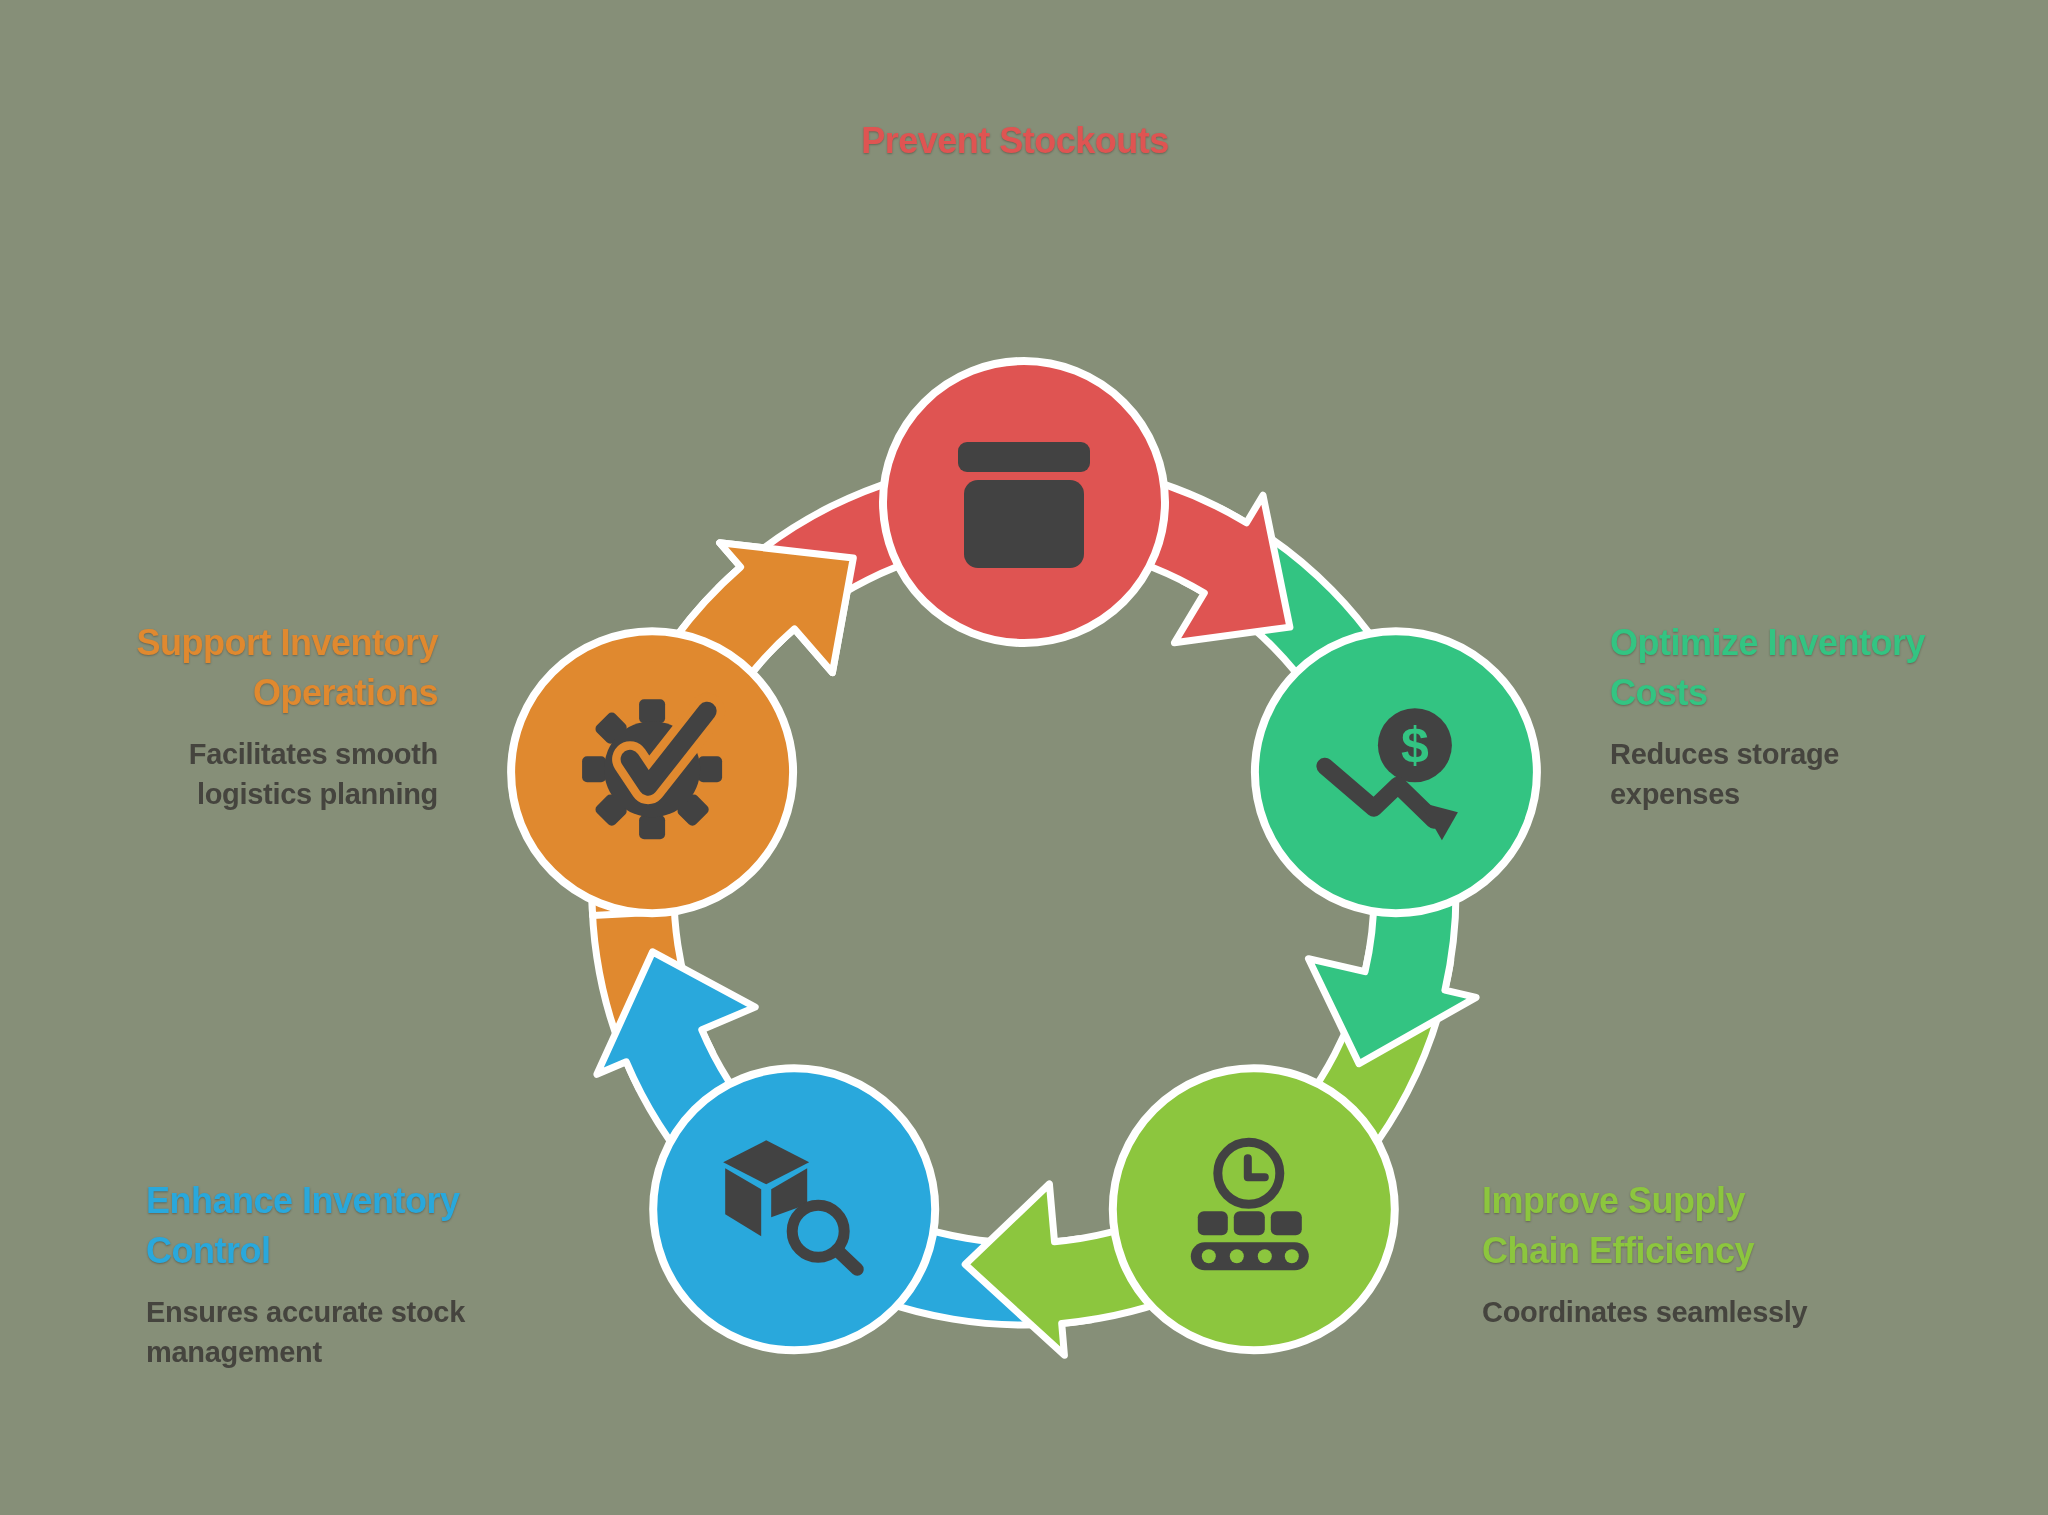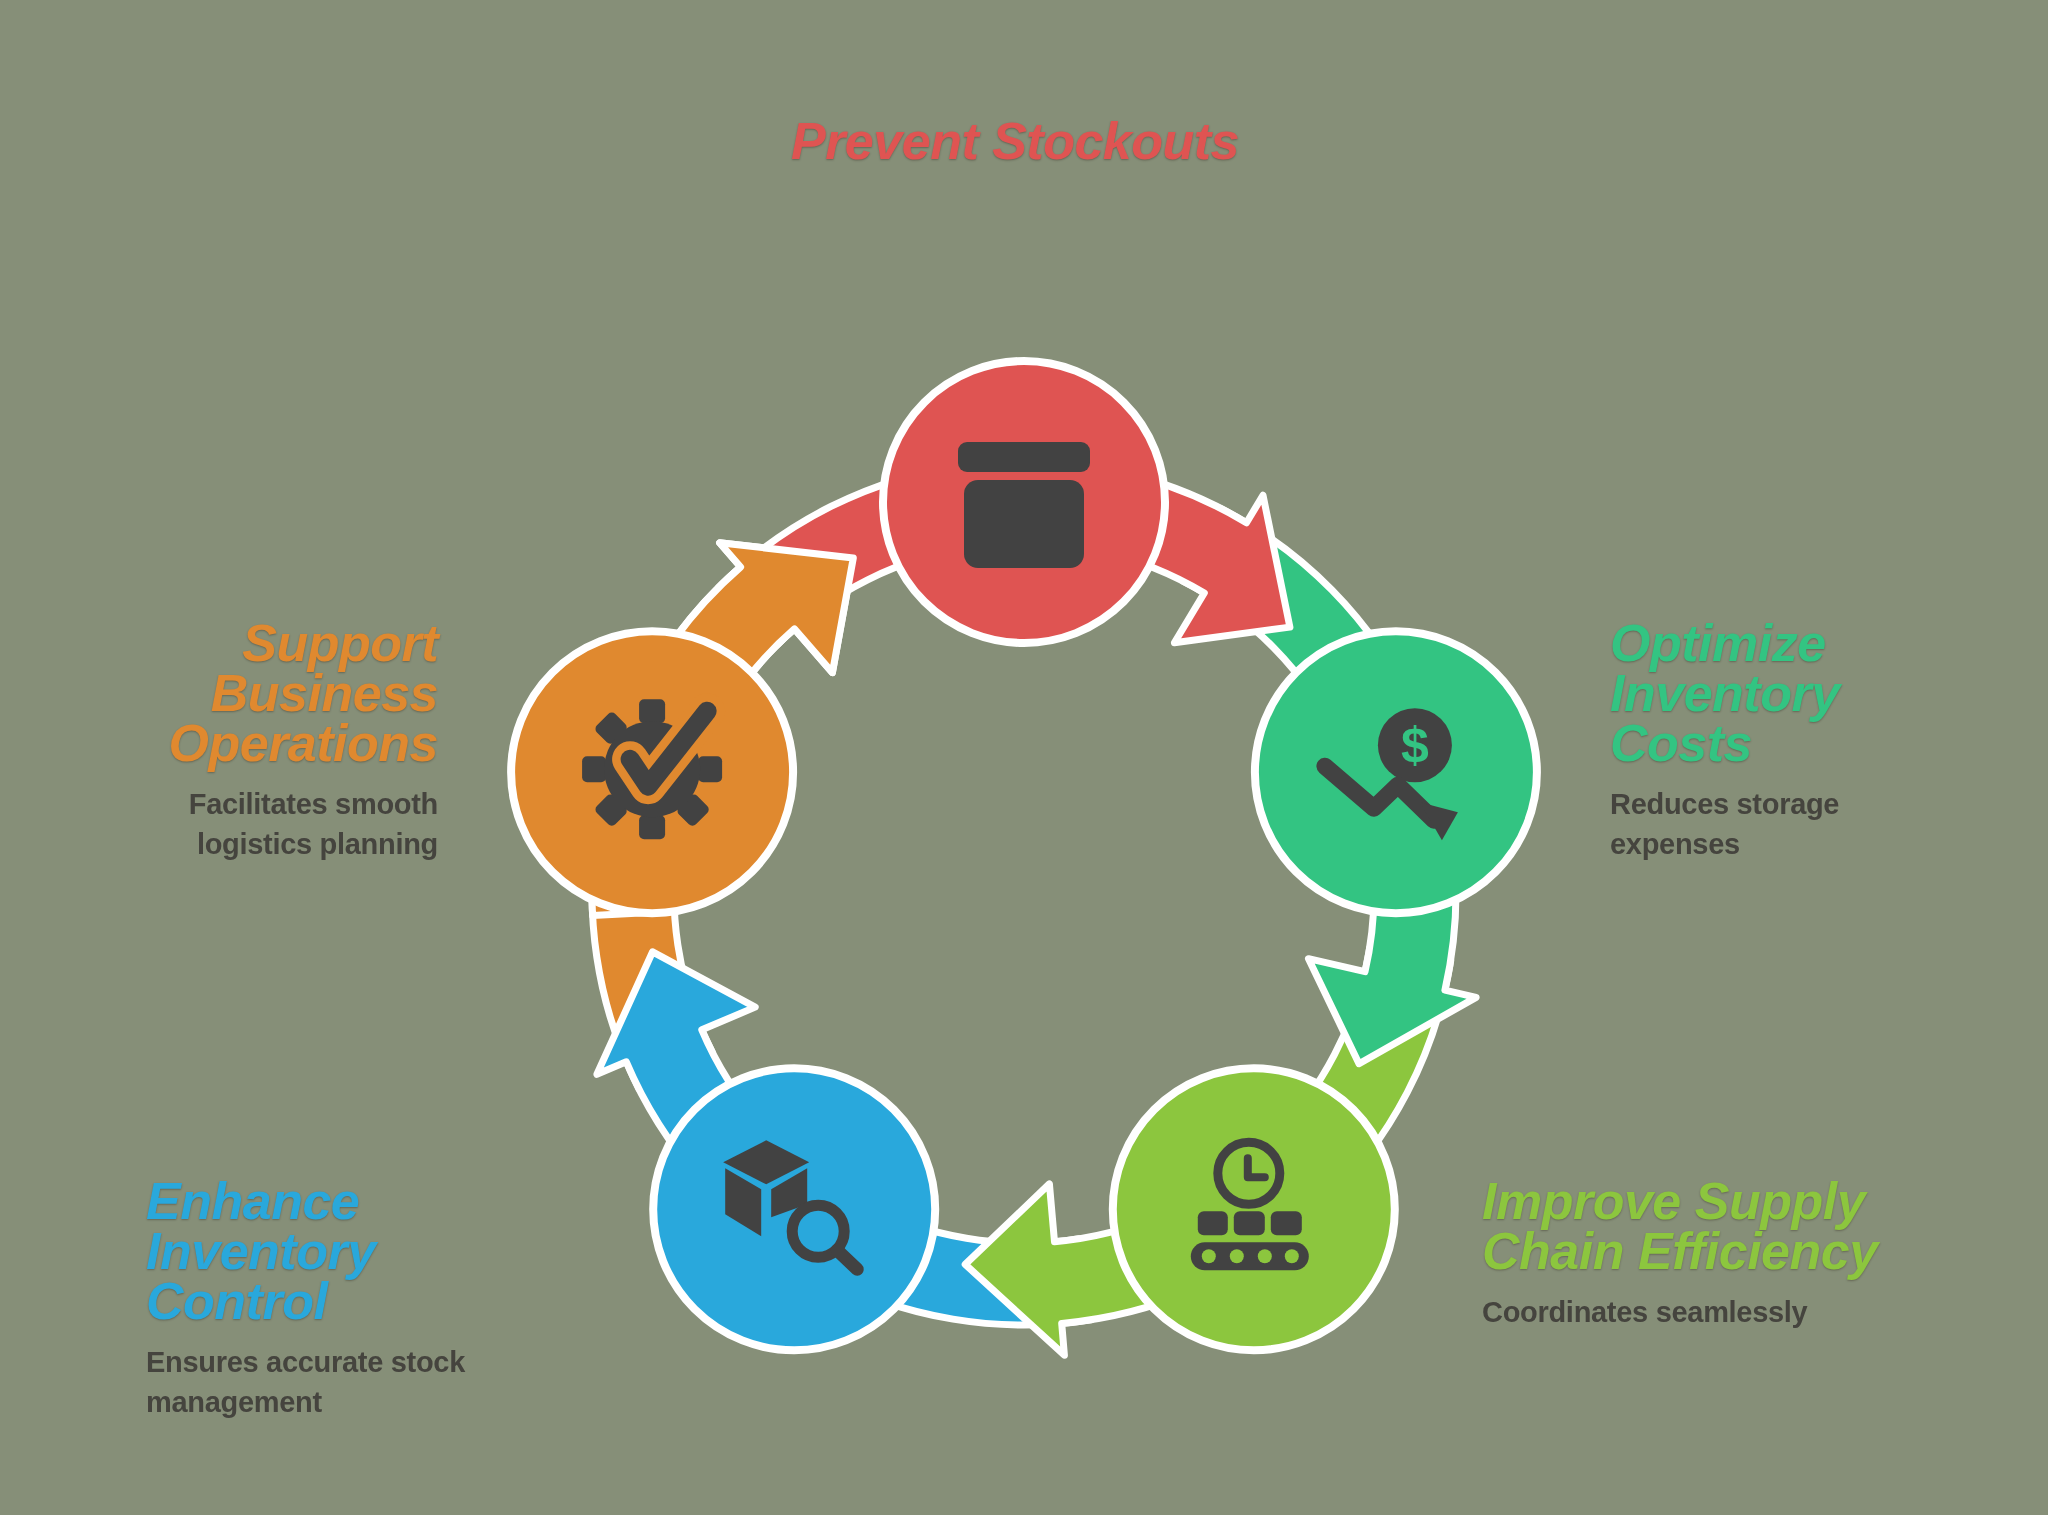--- a/index.html
+++ b/index.html
@@ -4,23 +4,22 @@
 <style>
   html,body{margin:0;padding:0;}
   body{
     width:2048px;height:1515px;overflow:hidden;
     font-family:"Liberation Sans", sans-serif;
   }
   .stage{position:relative;width:2048px;height:1515px;}
   svg.ring{position:absolute;left:0;top:0;z-index:1;}
   .label-block{position:absolute;z-index:2;}
   .label-block .title{
-    font-size:52px;font-weight:700;line-height:50px;letter-spacing:-0.5px;
+    font-size:36px;font-weight:700;line-height:50px;letter-spacing:-0.5px;
     text-shadow:0 1px 2px rgba(40,30,20,0.35);
-    font-style:italic;
   }
   .label-block .subtitle{
     font-size:29px;font-weight:700;line-height:40px;letter-spacing:-0.3px;
     margin-top:16px;
   }
   .label-top{left:765px;top:116px;width:500px;text-align:center;}
   .label-top .subtitle{margin-top:64px;}
   .label-right-top{left:1610px;top:618px;width:432px;text-align:left;}
   .label-left{left:10px;top:618px;width:428px;text-align:right;}
   .label-bottom-left{left:146px;top:1176px;width:420px;text-align:left;}
@@ -131,21 +130,21 @@
       <div>Control</div>
     </div>
     <div class="subtitle" style="color: rgb(69, 68, 62);">
       <div>Ensures accurate stock</div>
       <div>management</div>
     </div>
   </div>
 
   <div class="label-block label-left">
     <div class="title" style="color: rgb(224, 137, 47);">
-      <div>Support Business</div>
+      <div>Support Inventory</div>
       <div>Operations</div>
     </div>
     <div class="subtitle" style="color: rgb(69, 68, 62);">
       <div>Facilitates smooth</div>
       <div>logistics planning</div>
     </div>
   </div>
 
 </div>
 

